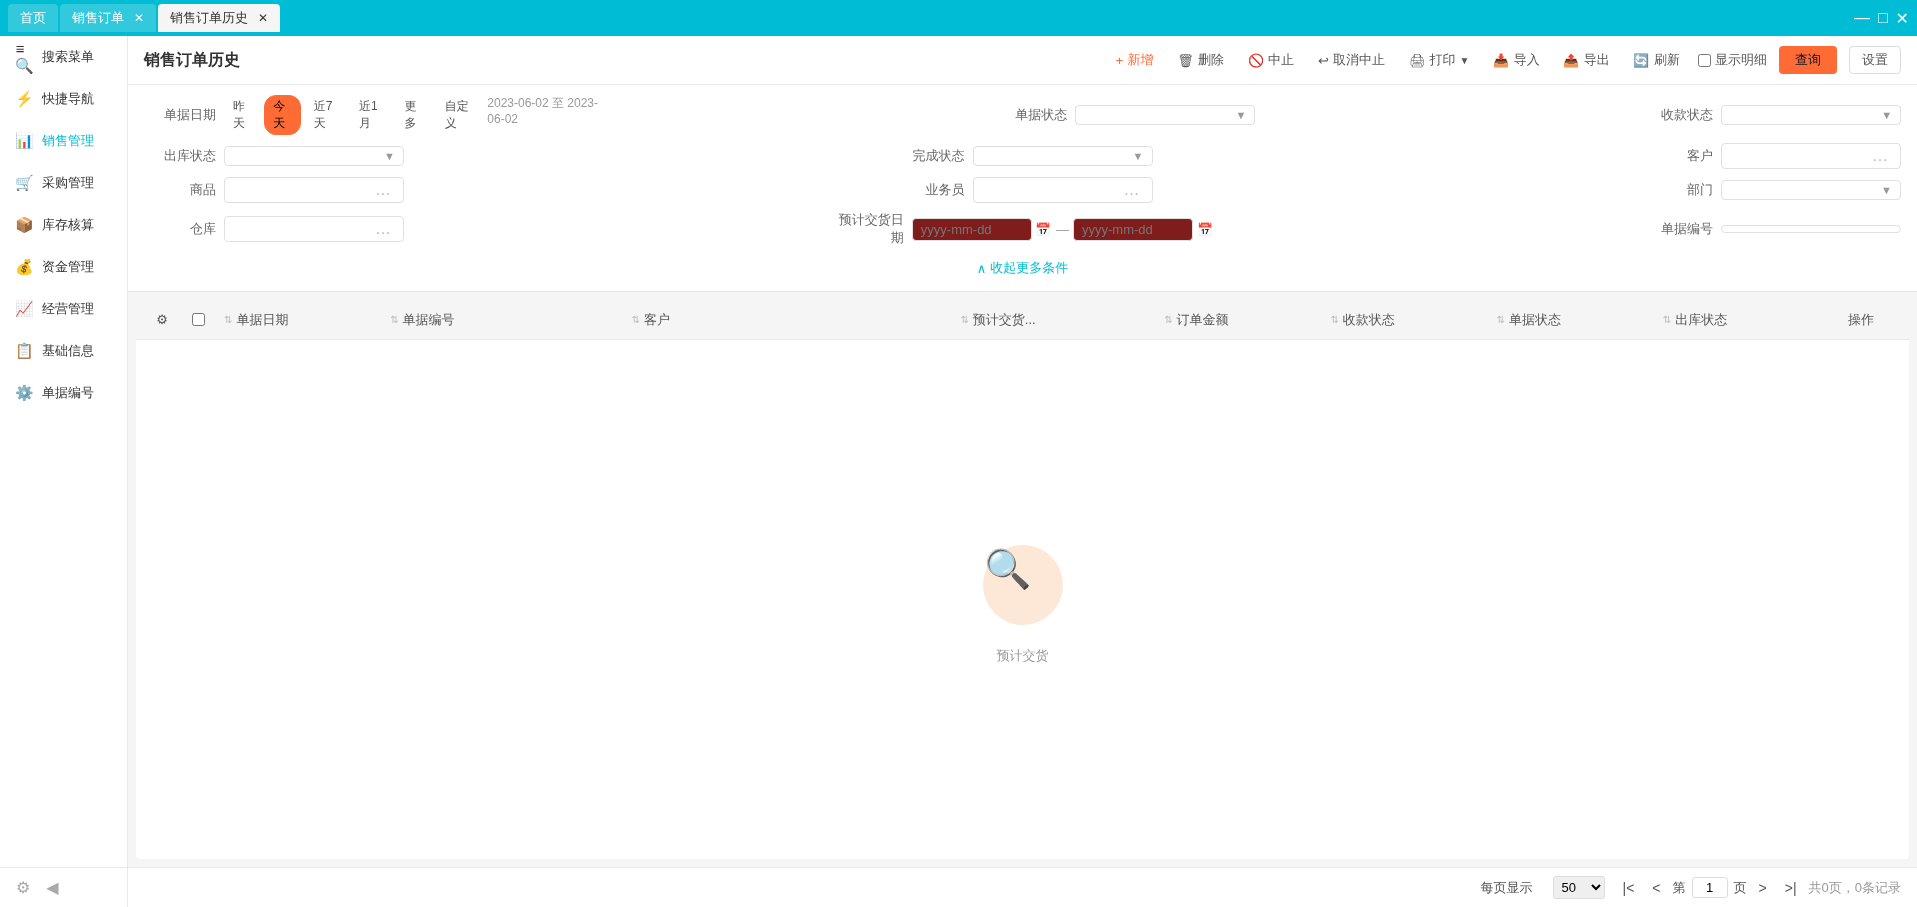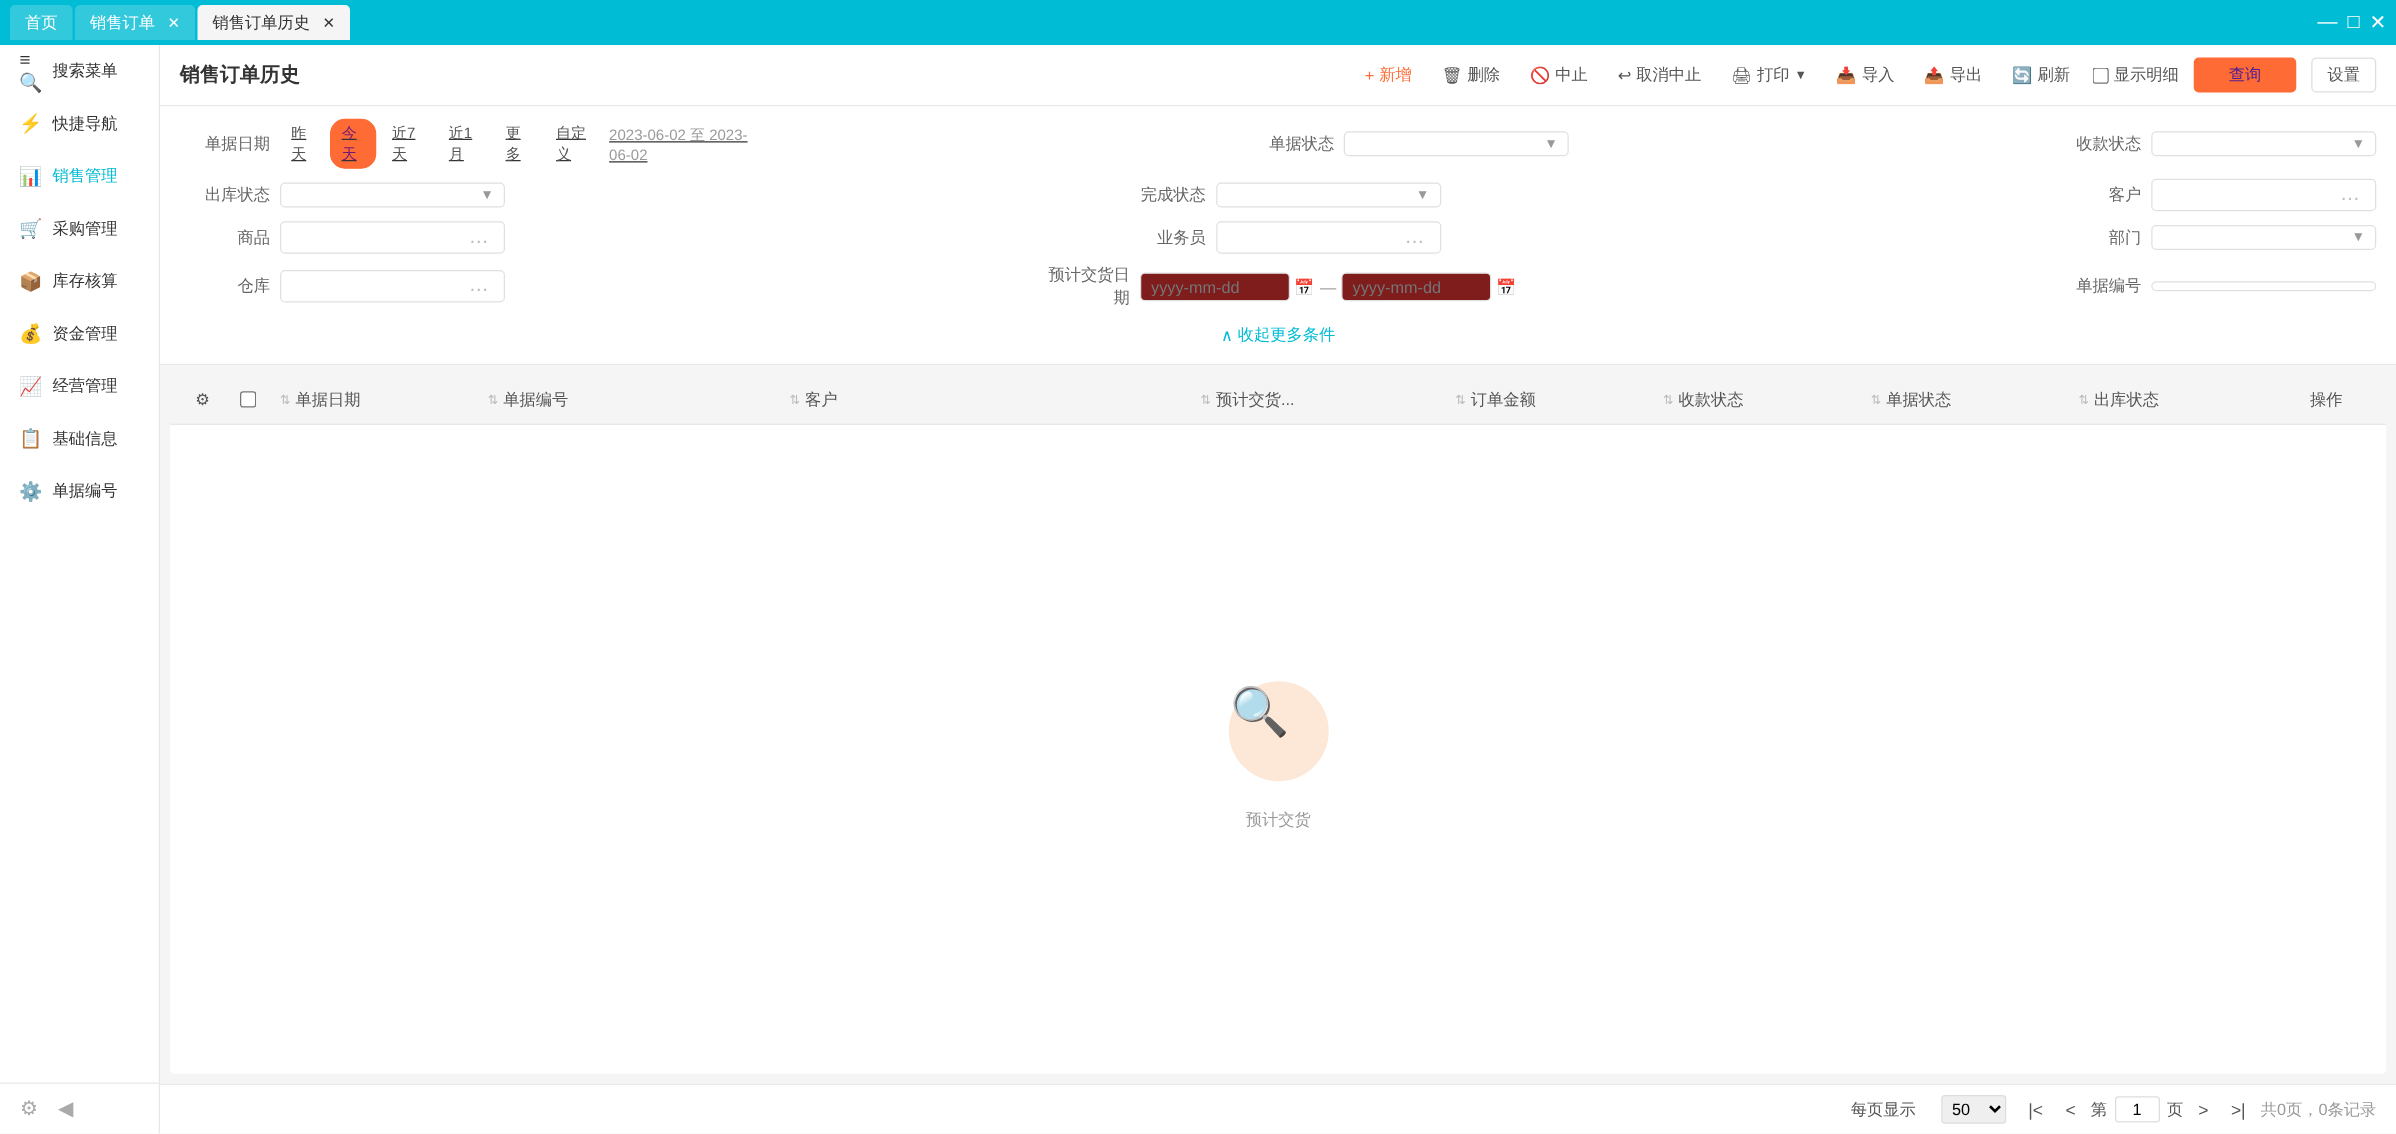--- a/index.html
+++ b/index.html
@@ -29,31 +29,31 @@
     .content { flex: 1; display: flex; flex-direction: column; overflow: hidden; background: #f5f5f5; }
 
     
     .page-header { background: #fff; padding: 10px 16px; display: flex; align-items: center; justify-content: space-between; border-bottom: 1px solid #e8e8e8; flex-shrink: 0; }
     .page-title { font-size: 16px; font-weight: 600; color: #333; }
     .toolbar { display: flex; align-items: center; gap: 12px; }
     .toolbar-btn { display: flex; align-items: center; gap: 4px; cursor: pointer; font-size: 13px; color: #555; padding: 4px 6px; border-radius: 3px; }
     .toolbar-btn.orange { color: #ff6b35; }
     .checkbox-label { display: flex; align-items: center; gap: 4px; font-size: 13px; color: #555; cursor: pointer; }
     .checkbox-label input { cursor: pointer; }
-    .query-btn { background: #ff6b35; color: #4c1d95; border: none; border-radius: 4px; padding: 5px 28px; cursor: pointer; font-size: 13px; }
+    .query-btn { background: #ff6b35; color: #0f172a; border: none; border-radius: 4px; padding: 5px 16px; cursor: pointer; font-size: 13px; }
     .settings-btn { background: #fff; color: #555; border: 1px solid #ddd; border-radius: 4px; padding: 4px 12px; cursor: pointer; font-size: 13px; }
 
     
     .filter-area { background: #fff; padding: 10px 16px; border-bottom: 1px solid #e8e8e8; flex-shrink: 0; }
     .filter-row { display: flex; align-items: center; margin-bottom: 8px; gap: 0; }
     .filter-label { width: 80px; text-align: right; color: #666; font-size: 13px; flex-shrink: 0; padding-right: 8px; }
-    .date-filter { display: flex; align-items: center; gap: 6px; flex: 1; text-decoration: underline; }
+    .date-filter { display: flex; gap: 6px; flex: 1; }
     .date-chips { display: flex; gap: 4px; align-items: center; }
     .date-chip { padding: 2px 8px; border-radius: 12px; font-size: 12px; cursor: pointer; color: #555; border: 1px solid transparent; }
-    .date-chip.active { background: #ff6b35; color: #701a75; border-color: #ff6b35; border-radius: 12px; }
+    .date-chip.active { background: #ff6b35; color: #000000; border-color: #ff6b35; border-radius: 12px; }
     .date-range { font-size: 12px; color: #999; }
     .select-field { display: flex; align-items: center; border: 1px solid #e0e0e0; border-radius: 4px; padding: 3px 8px; min-width: 200px; background: #fff; cursor: pointer; justify-content: space-between; }
     .select-field .arrow { color: #999; font-size: 11px; }
     .select-placeholder { color: #bbb; font-size: 13px; }
     .dots-btn { color: #bbb; cursor: pointer; font-size: 16px; padding: 0 4px; }
     .date-input { border: 1px solid #e0e0e0; border-radius: 4px; padding: 3px 8px; font-size: 13px; color: #bbb; min-width: 120px; background: #7f1d1d; }
     .collapse-link { display: flex; align-items: center; gap: 4px; color: #00bcd4; font-size: 13px; cursor: pointer; justify-content: center; padding: 4px 0; }
 
     
     .table-area { flex: 1; background: #fff; overflow: auto; margin: 8px; border-radius: 4px; display: flex; flex-direction: column; }

